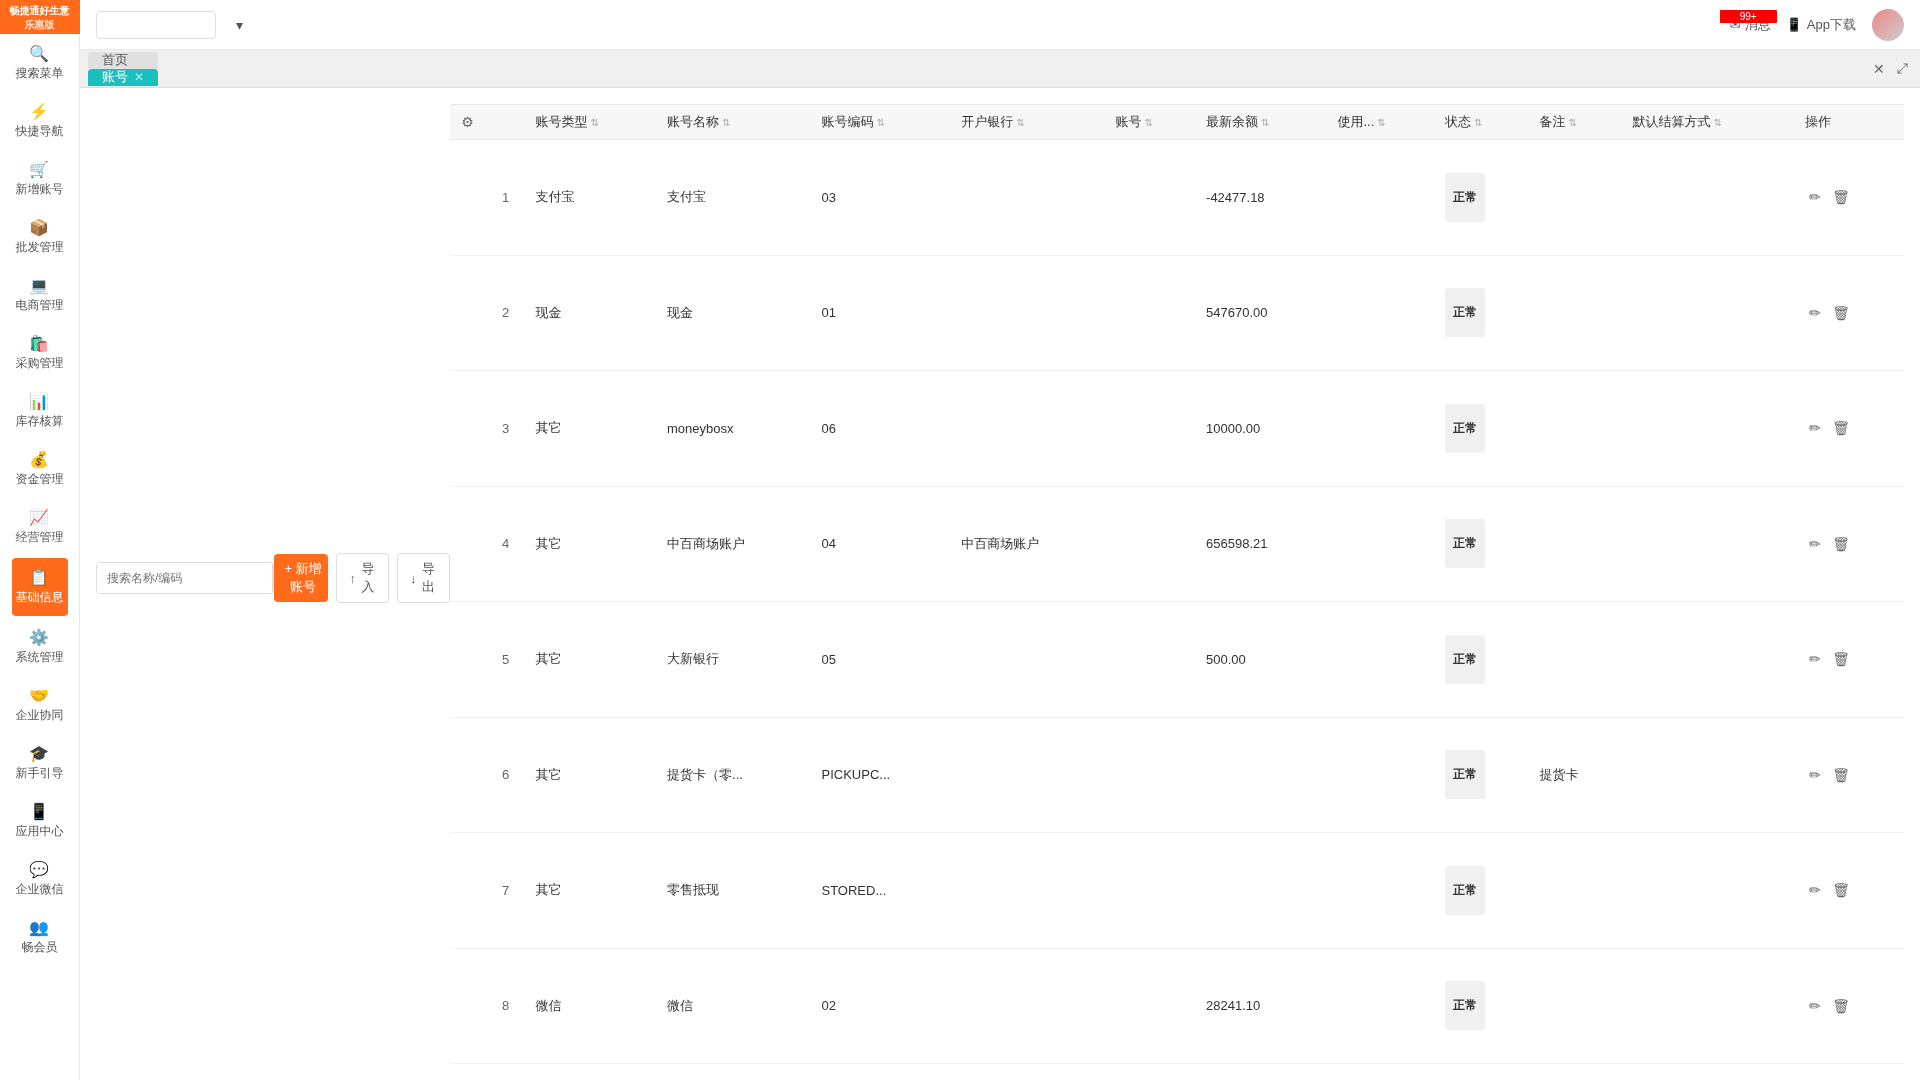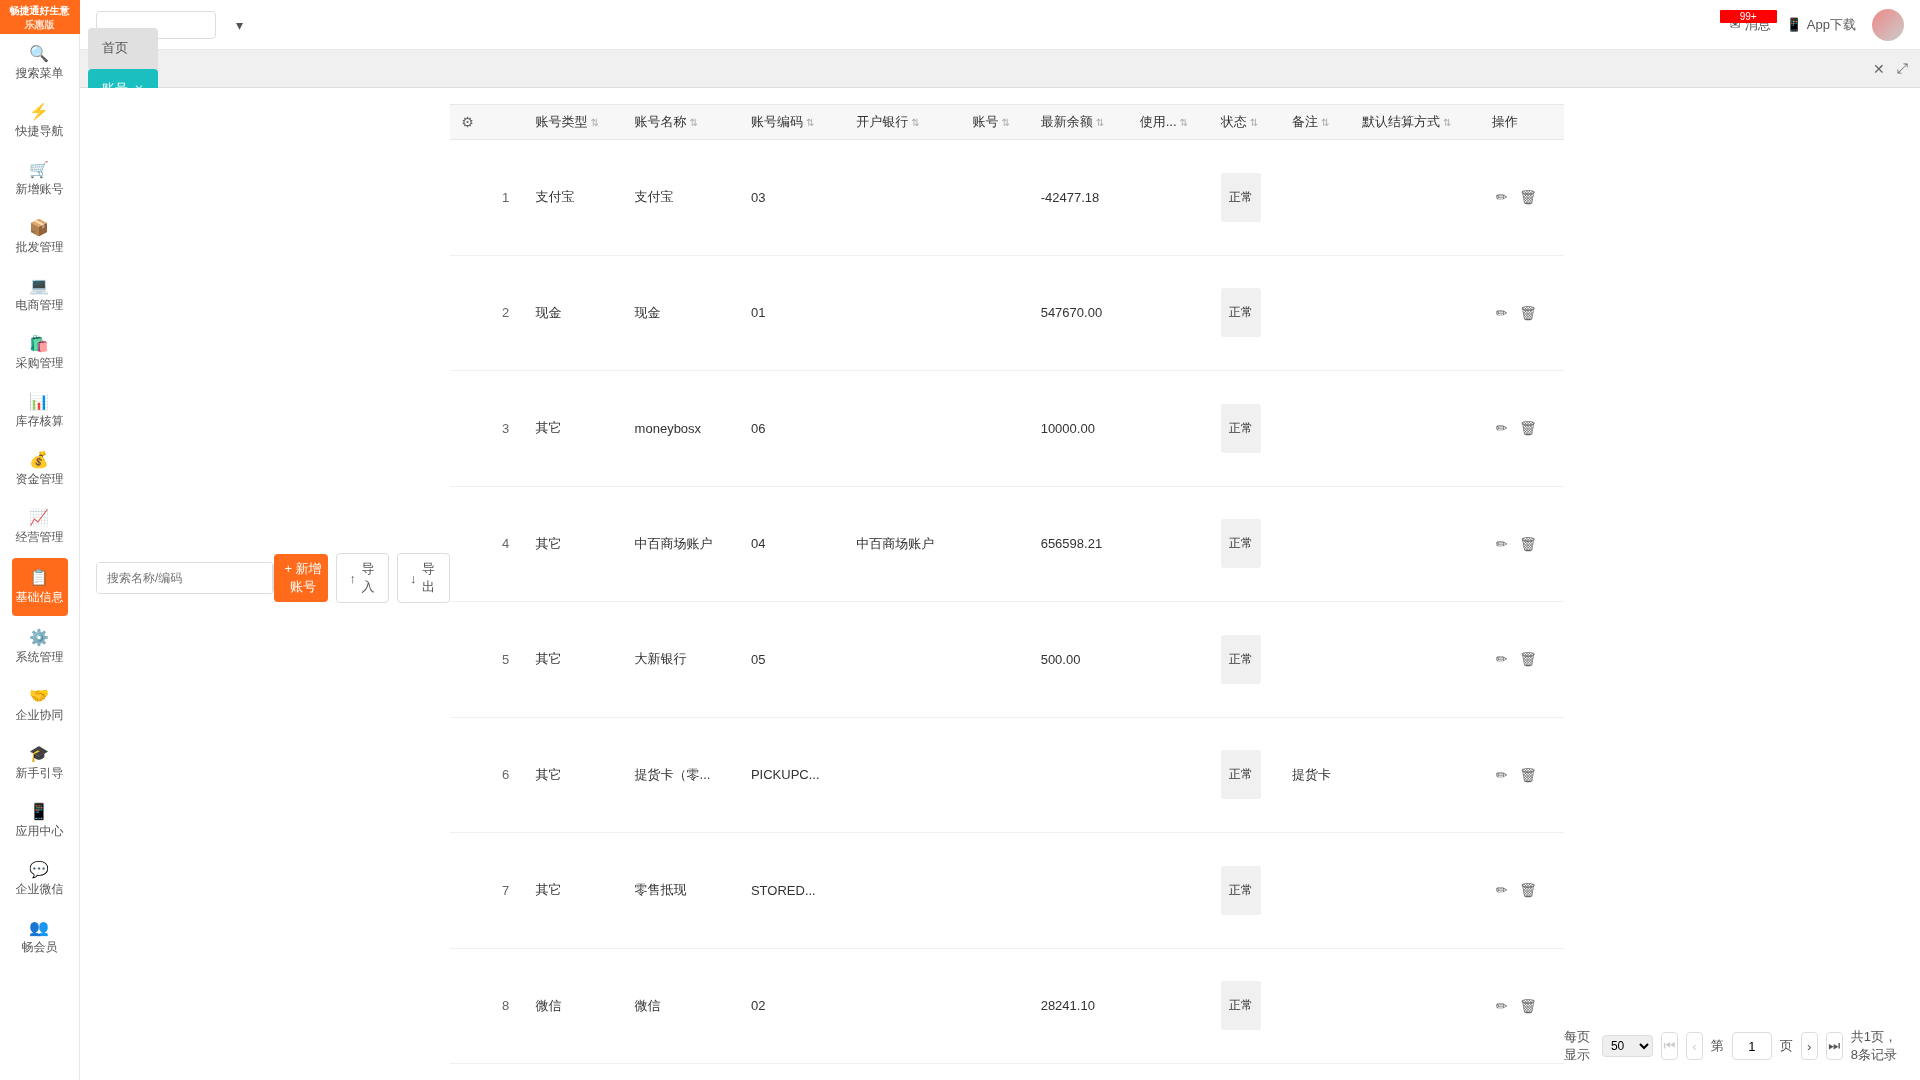--- a/index.html
+++ b/index.html
@@ -123,21 +123,21 @@
     
     .tab-bar {
       height: 38px;
       background: #f0f0f0;
       display: flex;
       align-items: center;
       border-bottom: 1px solid #ddd;
       padding: 0 8px;
     }
     .tab {
-      height: 41px;
+      height: 17px;
       padding: 0 14px;
       display: flex;
       align-items: center;
       gap: 6px;
       border-radius: 4px 4px 0 0;
       cursor: pointer;
       font-size: 13px;
       color: #555;
       background: #e0e0e0;
       margin-right: 2px;
@@ -261,20 +261,21 @@
     .data-table .col-settings { width: 36px; text-align: center; }
     .data-table .col-no { width: 40px; text-align: center; color: #666; }
     .settings-icon { cursor: pointer; color: #666; font-size: 14px; }
     .status-badge {
       background: #f0f0f0;
       color: #555;
       border-radius: 3px;
       padding: 16px 8px;
       font-size: 12px;
       display: inline-block;
+      font-weight: bold;
     }
     .status-normal {
       background: #f0f0f0;
       color: #333;
     }
     .action-btn {
       background: none;
       border: none;
       cursor: pointer;
       color: #666;
@@ -574,30 +575,14 @@
             <td></td>
             <td></td>
             <td>
         <button class="action-btn">✏</button>
         <button class="action-btn action-delete">🗑</button>
       </td>
           </tr>
         </tbody>
     </table>
 
-    <div class="pagination">
-      <span>每页显示</span>
-      <select class="page-size-select">
-        <option>50</option>
-        <option>20</option>
-        <option>100</option>
-      </select>
-      <button class="page-btn" disabled="">⏮</button>
-      <button class="page-btn" disabled="">‹</button>
-      <span>第</span>
-      <input class="page-input" value="1" style="">
-      <span>页</span>
-      <button class="page-btn">›</button>
-      <button class="page-btn">⏭</button>
-      <span>共1页，8条记录</span>
-    </div>
   </div>
 </div>
 
 </body></html>

